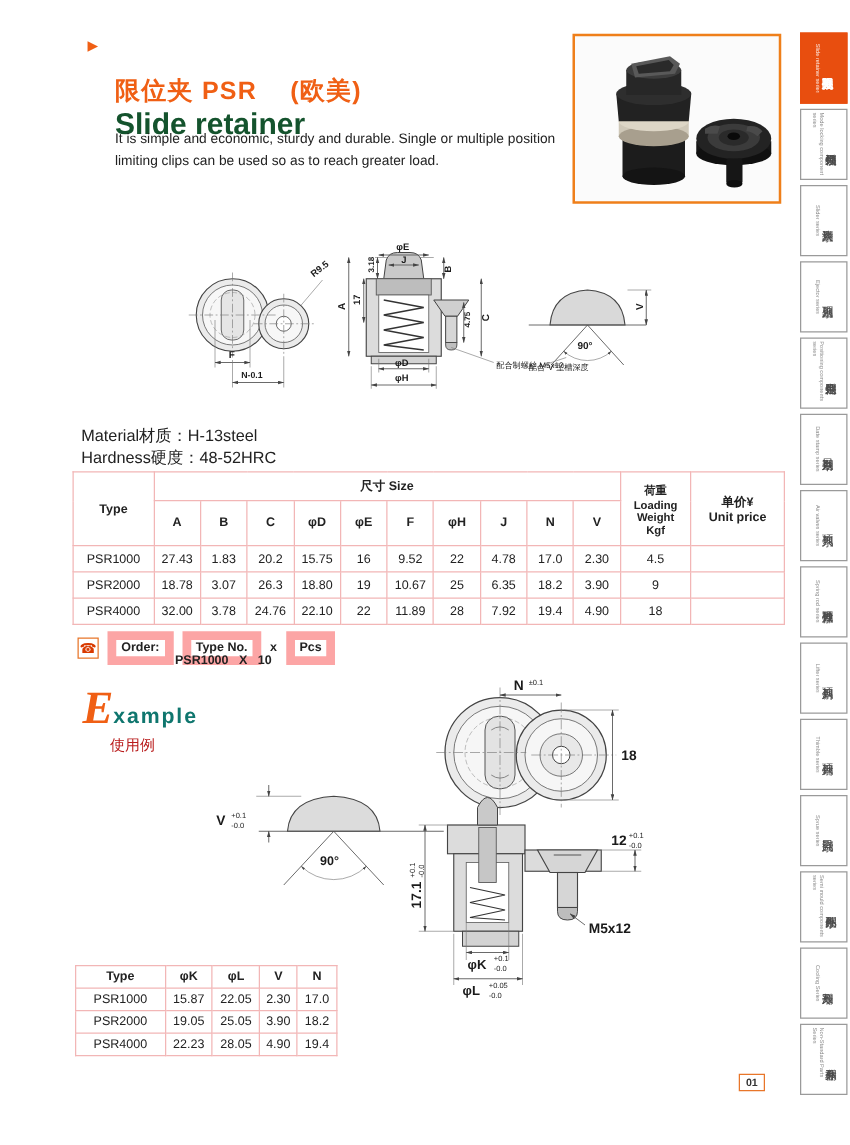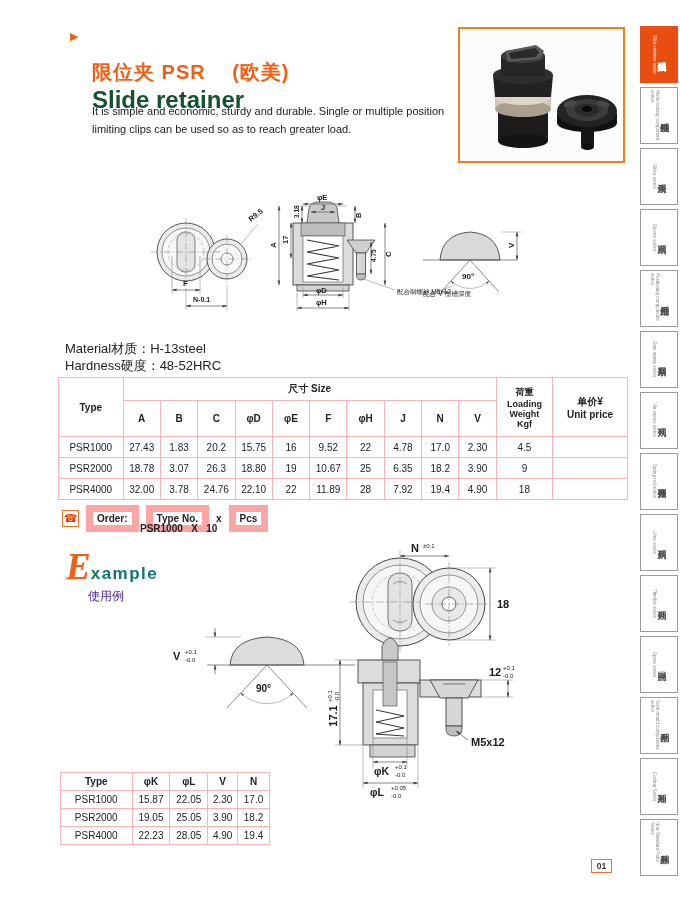--- a/index.html
+++ b/index.html
@@ -29,21 +29,21 @@
 
   
   .order-row { display:flex; align-items:center; gap:7px; font-size:10px; }
   .phone-box { width:17px; height:17px; border:1.5px solid #e8762a; color:#d93a00; font-size:11px; display:flex; align-items:center; justify-content:center; }
   .tagbox { border:7px solid #fca5a5; padding:0px 4px; font-weight:bold; line-height:13px; }
   .order-example { font-size:10px; font-weight:bold; white-space:pre; }
 
   
   .ex-initial { font-family:"Liberation Serif","DejaVu Serif",serif; font-style:italic; font-weight:bold; font-size:37px; color:#f05f14; line-height:1; }
   .ex-rest { font-weight:bold; font-size:17px; letter-spacing:1.5px; color:#0f766e; }
-  .ex-cn { font-size:12px; color:#4c1d95; }
+  .ex-cn { font-size:12px; color:#b91c1c; }
 
   
   .sidebar { position:absolute; left:640px; top:26px; width:38px; }
   .tab { width:38px; height:57px; margin-bottom:4px; border:1px solid #9a9a9a; background:#fff;
          display:flex; flex-direction:row; align-items:center; justify-content:center; overflow:hidden; cursor:pointer; }
   .tab-en { writing-mode:vertical-rl; font-size:4.5px; color:#8a8a8a; line-height:1.15; max-height:52px; overflow:hidden; }
   .tab-cn { writing-mode:vertical-rl; text-orientation:upright; font-size:9px; line-height:1; letter-spacing:0px; color:#4a4a4a; max-height:55px; }
   .tab.active { background:#e84e0f; border-color:#e84e0f; }
   .tab.active .tab-cn { color:#fff; font-weight:bold; }
   .tab.active .tab-en { color:rgba(255,255,255,.9); }

